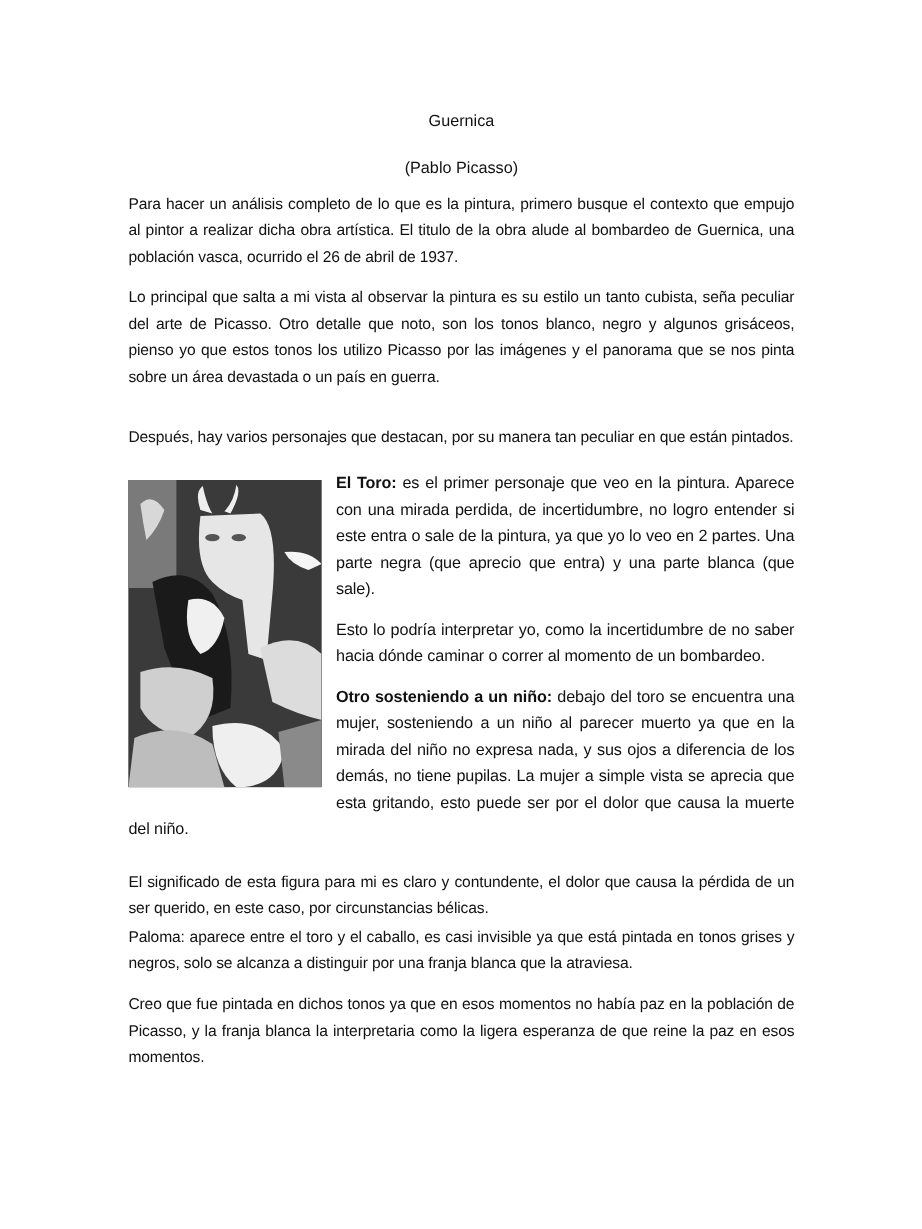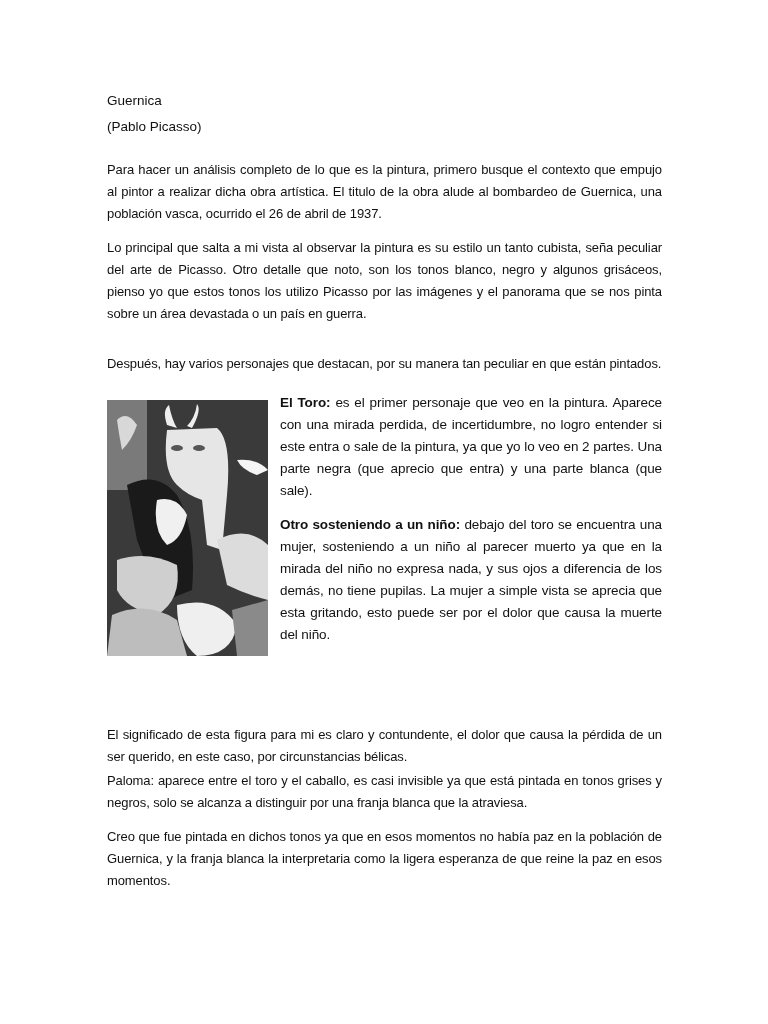--- a/index.html
+++ b/index.html
@@ -1,21 +1,21 @@
 <!DOCTYPE html>
 <html><head>
 <meta charset="utf-8">
 <style>
   html, body { margin: 0; padding: 0; background: #ffffff; }
   body { width: 768px; height: 1024px; position: relative; overflow: hidden;
          font-family: "Liberation Sans", "DejaVu Sans", sans-serif; color: #111; }
   .page { position: absolute; left: 107px; top: 0; width: 555px; }
-  .title { position: absolute; left: 0; width: 555px; text-align: left; font-size: 13.5px; }
+  .title { position: absolute; left: 0; width: 555px; text-align: center; font-size: 13.5px; }
   .t1 { top: 93px; }
-  .t2 { top: 119px; }
+  .t2 { top: 132px; }
   .p { position: absolute; left: 0; width: 555px; font-size: 13px; line-height: 22px;
        text-align: justify; letter-spacing: -0.1px; }
   .p b { font-weight: normal; }
   .p1 { top: 159px; }
   .p2 { top: 237px; }
   .p3 { top: 353px; }
   .float-wrap { position: absolute; left: 0; top: 392px; width: 555px; }
   .painting { float: left; width: 161px; height: 256px; margin: 8px 12px 6px 0;
               background: #444; position: relative; overflow: hidden; }
   .fp { font-size: 13.5px; line-height: 22px; text-align: justify; margin: 0 0 12px 0; letter-spacing: -0.1px; }
@@ -49,19 +49,20 @@
         <path d="M50 100 Q70 95 80 115 Q75 140 60 145 Q45 130 50 100Z" fill="#f0f0f0"></path>
         <path d="M10 160 Q40 150 70 165 Q75 200 50 215 Q20 210 10 190Z" fill="#cfcfcf"></path>
         <path d="M110 140 Q140 125 161 145 L161 200 Q140 195 120 185Z" fill="#dcdcdc"></path>
         <path d="M5 215 Q40 200 70 220 L80 256 L0 256Z" fill="#bdbdbd"></path>
         <path d="M70 205 Q110 195 130 225 Q125 256 90 256 Q70 240 70 205Z" fill="#efefef"></path>
         <path d="M125 210 L161 200 L161 256 L130 256Z" fill="#8a8a8a"></path>
         <path d="M130 60 Q150 58 161 70 L150 75 Q135 70 130 60Z" fill="#f5f5f5"></path>
       </svg>
     </div>
     <p class="fp"><b>El Toro:</b><span> es el primer personaje que veo en la pintura. Aparece con una mirada perdida, de incertidumbre, no logro entender si este entra o sale de la pintura, ya que yo lo veo en 2 partes. Una parte negra (que aprecio que entra) y una parte blanca (que sale).</span></p>
+    <p class="fp">Esto lo podría interpretar yo, como la incertidumbre de no saber hacia dónde caminar o correr al momento de un bombardeo.</p>
     <p class="fp"><b>Otro sosteniendo a un niño:</b><span> debajo del toro se encuentra una mujer, sosteniendo a un niño al parecer muerto ya que en la mirada del niño no expresa nada, y sus ojos a diferencia de los demás, no tiene pupilas. La mujer a simple vista se aprecia que esta gritando, esto puede ser por el dolor que causa la muerte del niño.</span></p>
   </div>
 
   <div class="p p4">El significado de esta figura para mi  es claro y contundente, el dolor que causa la pérdida de un ser querido, en este caso, por circunstancias bélicas.</div>
   <div class="p p5"><b>Paloma:</b><span> aparece entre el toro y el caballo, es casi invisible ya que está pintada en tonos grises y negros, solo se alcanza a distinguir por una franja blanca que la atraviesa.</span></div>
-  <div class="p p6">Creo que fue pintada en dichos tonos ya que en esos momentos no había paz en la población de Guernica, y la franja blanca la interpretaria como la ligera esperanza de que reine la paz en esos momentos.</div>
+  <div class="p p6">Creo que fue pintada en dichos tonos ya que en esos momentos no había paz en la población de Picasso, y la franja blanca la interpretaria como la ligera esperanza de que reine la paz en esos momentos.</div>
 </div>
 
 </body></html>

